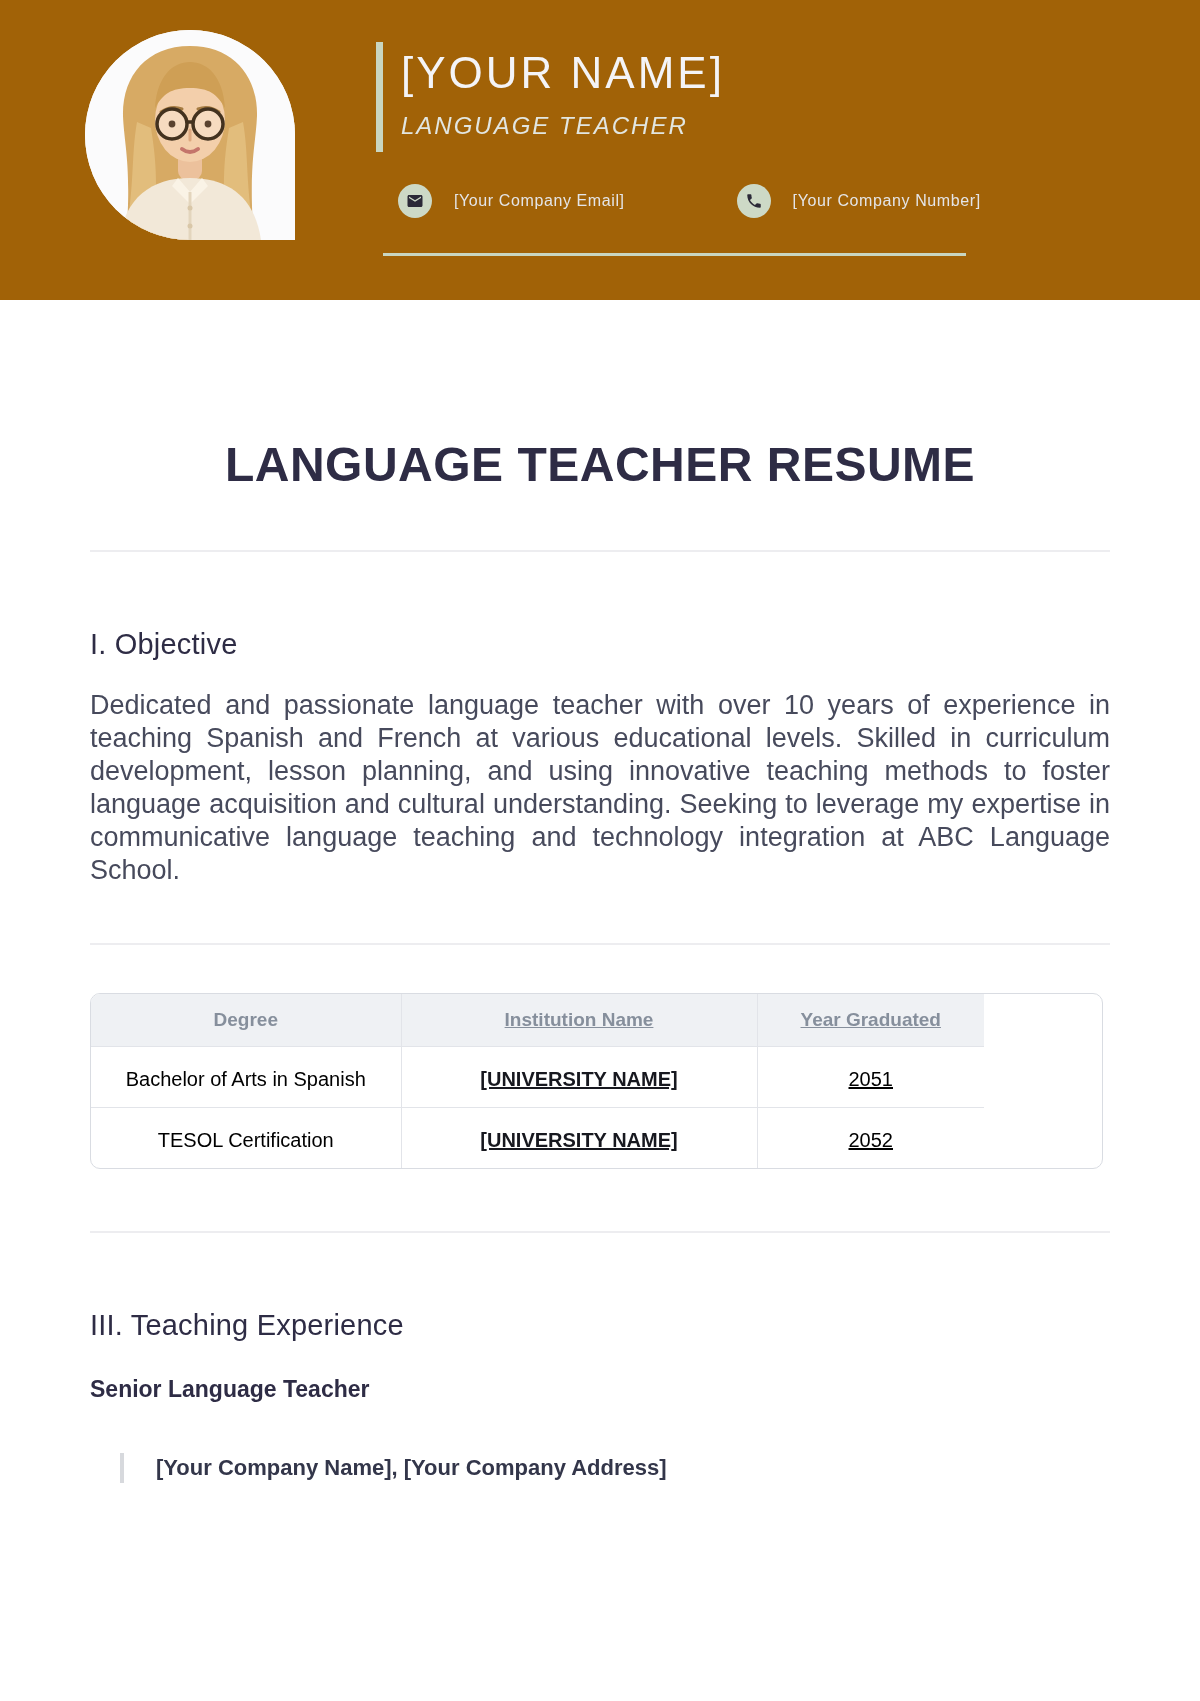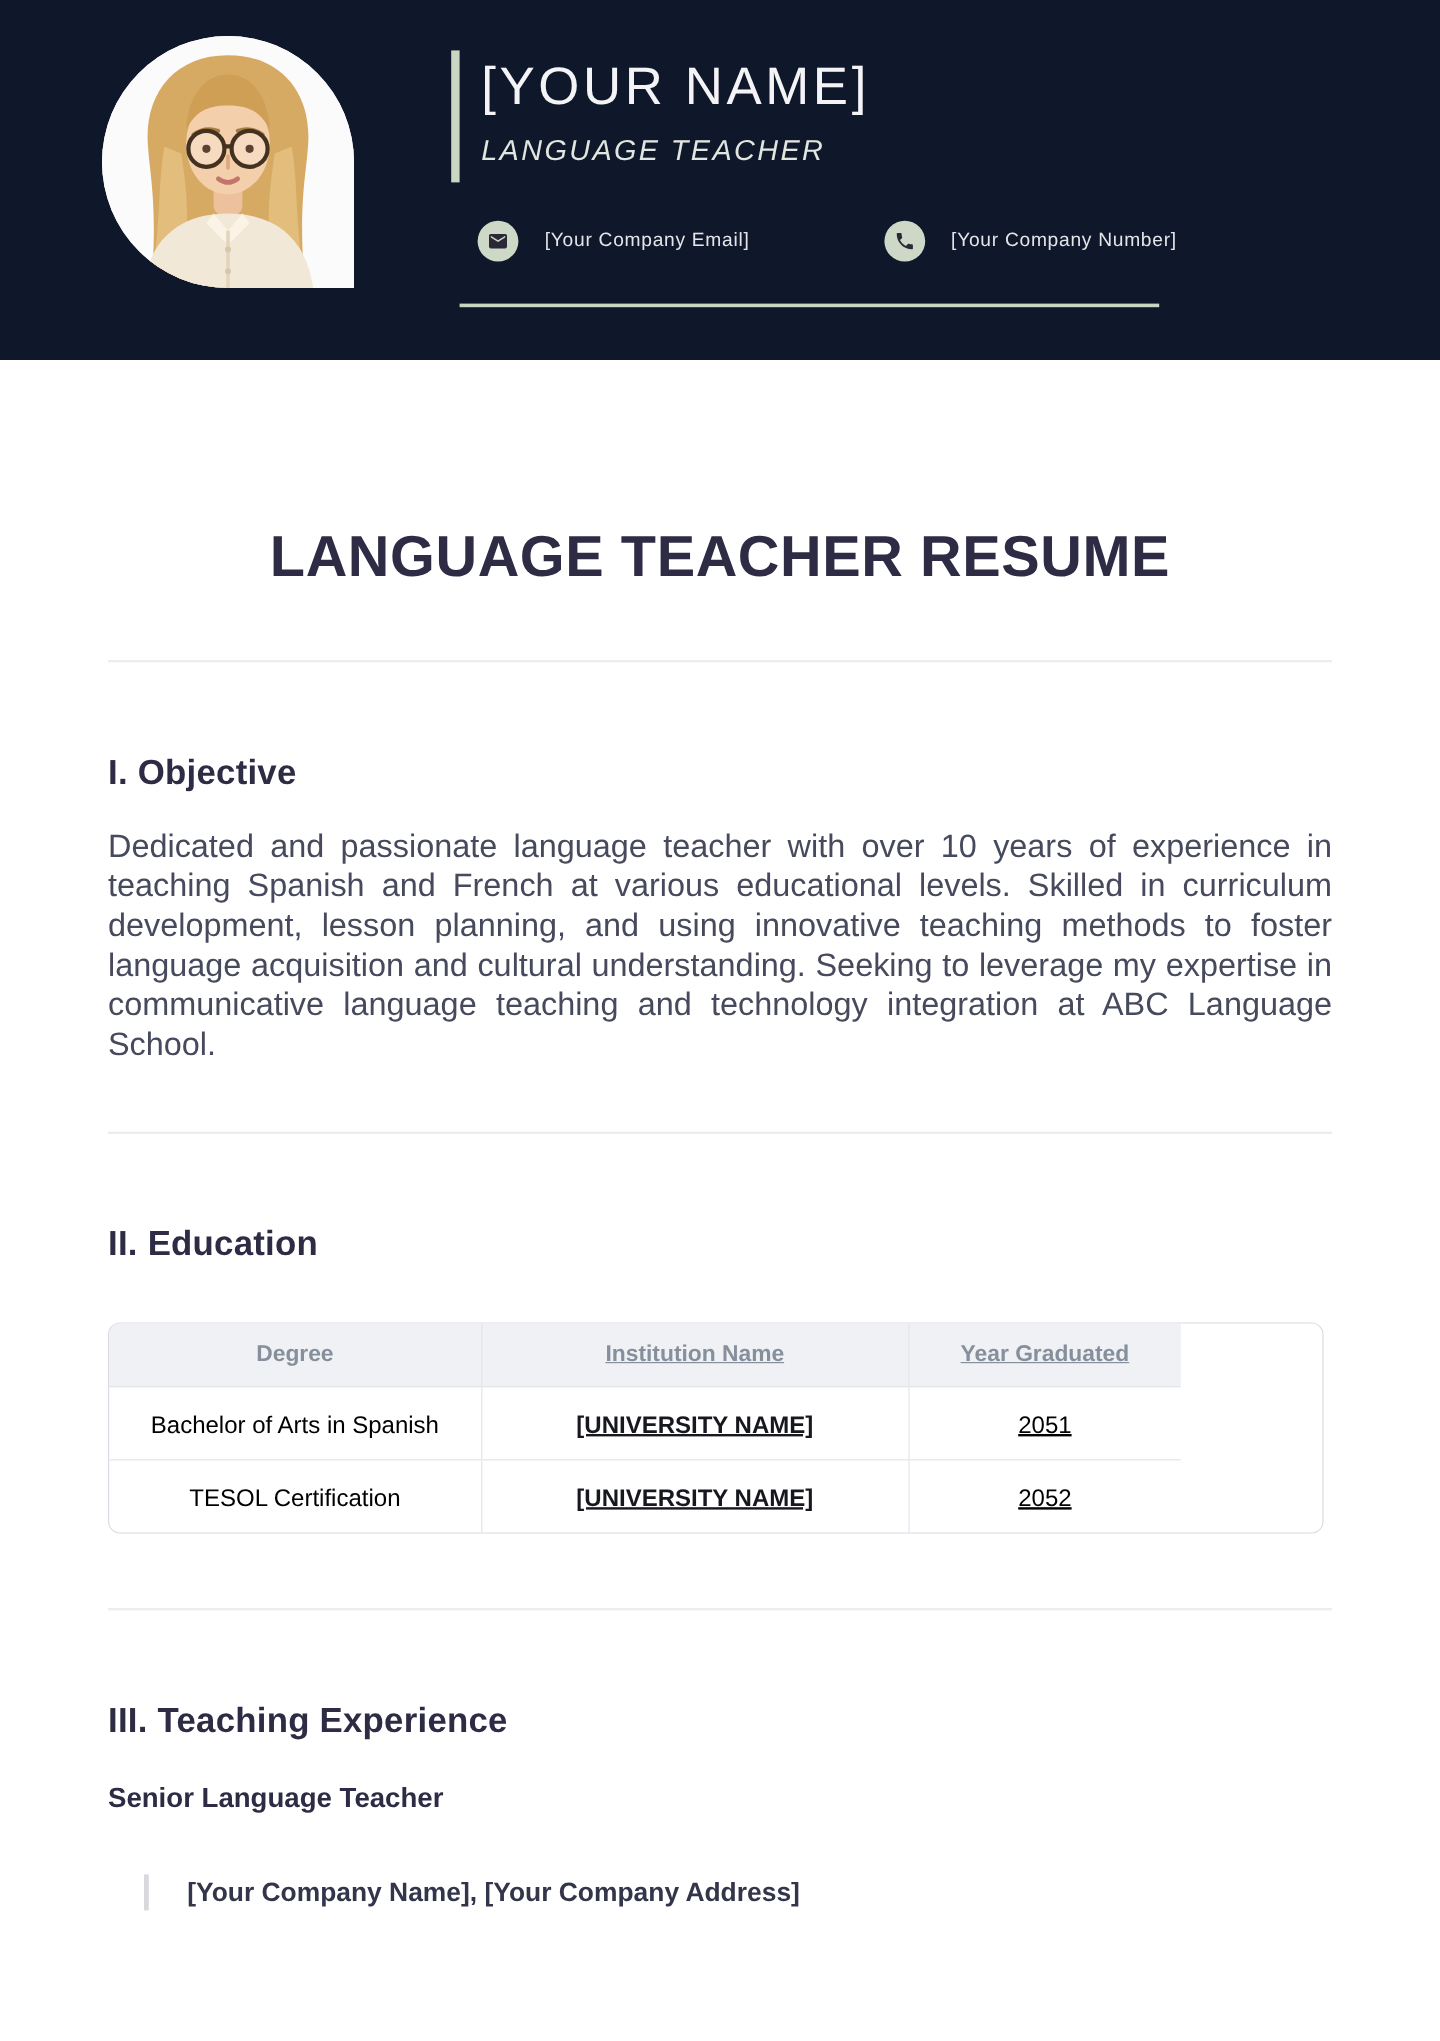--- a/index.html
+++ b/index.html
@@ -8,21 +8,21 @@
     width: 1200px; height: 1701px;
     overflow: hidden;
     font-family: "Liberation Sans", sans-serif;
     color: #3d4052;
   }
 
   
   .header {
     position: relative;
     width: 1200px; height: 300px;
-    background: #0f172a;
+    background: #a16207;
   }
   .avatar {
     position: absolute; left: 85px; top: 30px;
     width: 210px; height: 210px;
     border-radius: 105px 105px 0 105px;
     overflow: hidden;
     background: #fbfbfc;
   }
   .avatar svg { display: block; width: 210px; height: 210px; }
   .accent-bar {
@@ -73,21 +73,21 @@
     color: #2e2c45;
   }
   .divider {
     border: none; height: 2px; background: #ededf0;
     margin-top: 58px;
   }
   .divider.d2 { margin-top: 56px; }
   .divider.d3 { margin-top: 62px; }
   .section-heading {
     margin-top: 76px;
-    font-size: 29px; font-weight: 700; letter-spacing: 0.2px;
+    font-size: 29px; font-weight: 400; letter-spacing: 0.2px;
     color: #2e2c45;
   }
   .objective-text {
     margin-top: 28px;
     font-size: 27px; line-height: 33px;
     text-align: justify;
     color: #474a5c;
   }
 
   
@@ -211,21 +211,20 @@
 
   <h1 class="doc-title">LANGUAGE TEACHER RESUME</h1>
 
   <hr class="divider d1">
 
   <h2 class="section-heading">I. Objective</h2>
   <p class="objective-text">Dedicated and passionate language teacher with over 10 years of experience in teaching Spanish and French at various educational levels. Skilled in curriculum development, lesson planning, and using innovative teaching methods to foster language acquisition and cultural understanding. Seeking to leverage my expertise in communicative language teaching and technology integration at ABC Language School.</p>
 
   <hr class="divider d2">
 
-  <h2 class="section-heading">II. Education</h2>
 
   <div class="table-wrap">
     <table class="edu">
       <colgroup>
           <col class="c1">
           <col class="c2">
           <col class="c3">
         </colgroup>
       <thead>
         <tr>

